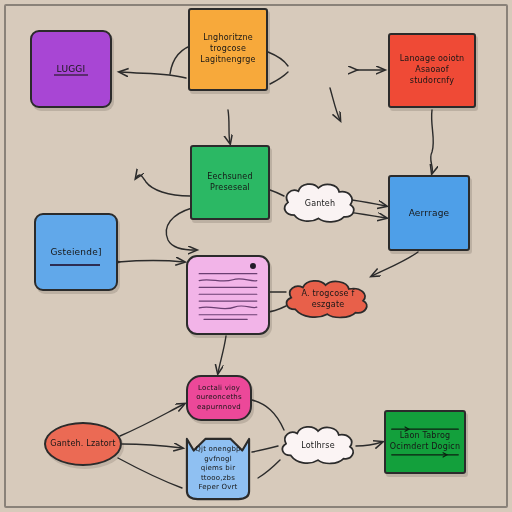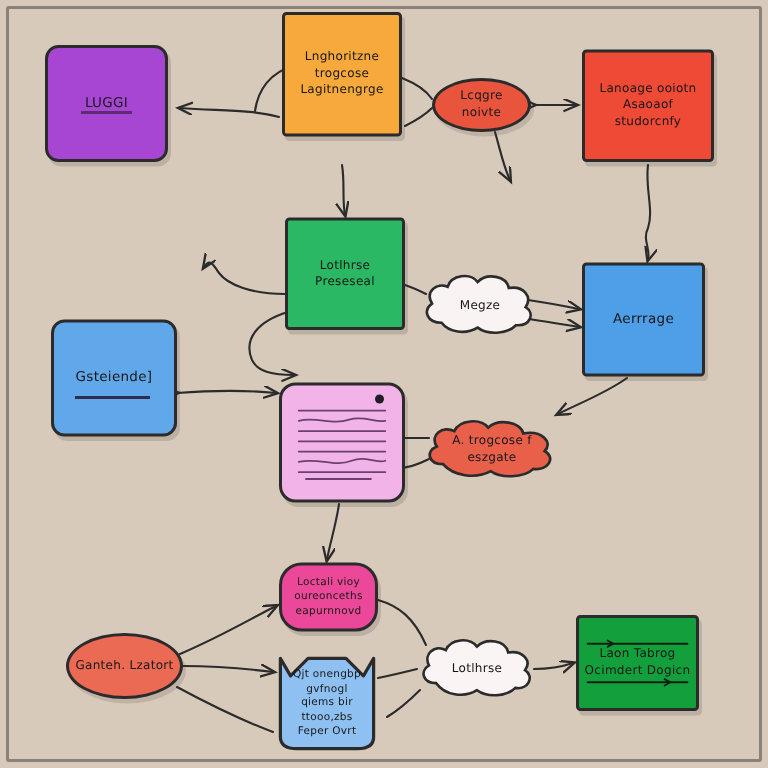--- a/index.html
+++ b/index.html
@@ -165,37 +165,34 @@
   <div class="node round" style="left:30px;top:30px;width:82px;height:78px;background:#a846d4;font-size:9px;">
     <span class="lbl">LUGGI</span>
   </div>
   <div class="underline-bar" style="left:54px;top:74px;width:34px;background:#5b2c6f;"></div>
 
   <div class="node rect" style="left:188px;top:8px;width:80px;height:83px;background:#f7a93b;font-size:8px;">
     <span class="lbl">Lnghoritzne trogcose Lagitnengrge</span>
   </div>
 
 
-  <div class="node ellipse" style="left:288px;top:52px;width:66px;height:36px;background:#e8553c;font-size:8px;">
-    <span class="lbl">Lcqgre noivte</span>
-  </div>
 
   <div class="node rect" style="left:388px;top:33px;width:88px;height:75px;background:#ef4a36;font-size:8px;">
     <span class="lbl">Lanoage ooiotn Asaoaof studorcnfy</span>
   </div>
 
   <div class="node rect" style="left:190px;top:145px;width:80px;height:75px;background:#2bb864;font-size:8px;">
-    <span class="lbl">Lotlhrse Preseseal</span>
+    <span class="lbl">Eechsuned Preseseal</span>
   </div>
 
   <div class="node cloud" style="left:280px;top:180px;width:80px;height:48px;font-size:8px;">
     <svg class="cloudsvg" viewBox="0 0 100 60" preserveAspectRatio="none">
       <path d="M18,44 C6,44 2,34 10,28 C4,18 14,10 23,14 C26,4 42,2 48,10 C56,2 72,5 74,15 C86,13 94,22 88,31 C96,36 92,47 80,46 C72,54 56,54 48,48 C38,54 24,52 18,44 Z" fill="#faf3f3" stroke="#2b2b2b" stroke-width="2.2"></path>
     </svg>
-    <span class="lbl">Megze</span>
+    <span class="lbl">Ganteh</span>
   </div>
 
   <div class="node rect" style="left:388px;top:175px;width:82px;height:76px;background:#4e9fe8;font-size:9px;">
     <span class="lbl">Aerrrage</span>
   </div>
 
   <div class="node round" style="left:34px;top:213px;width:84px;height:78px;background:#61a8ea;font-size:9px;">
     <span class="lbl">Gsteiende]</span>
   </div>
   <div class="underline-bar" style="left:50px;top:264px;width:50px;"></div>

